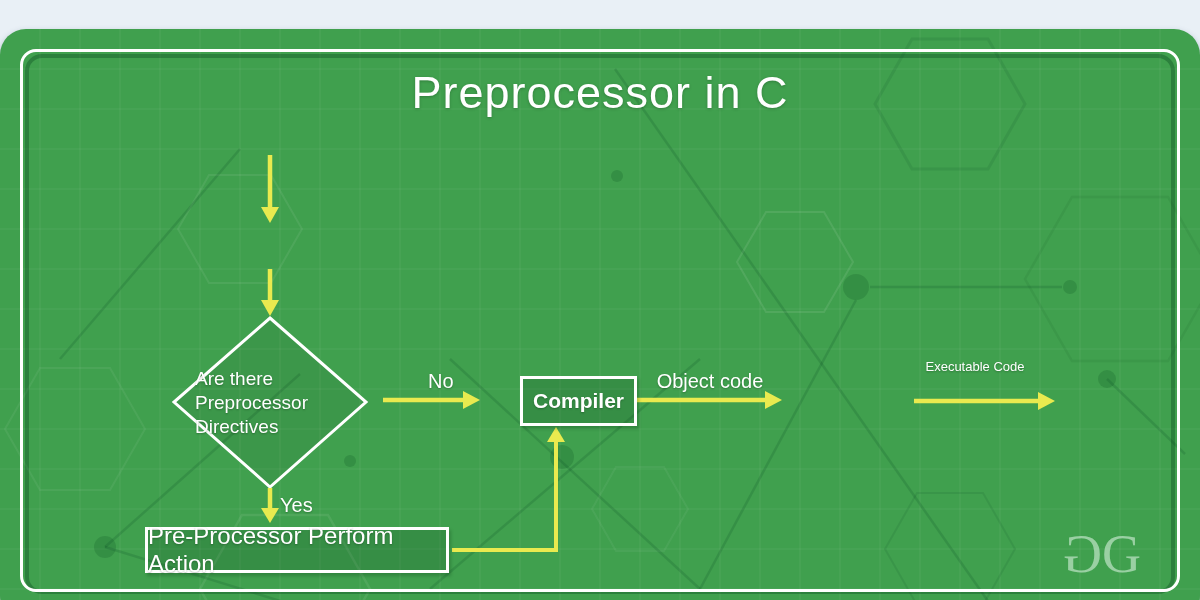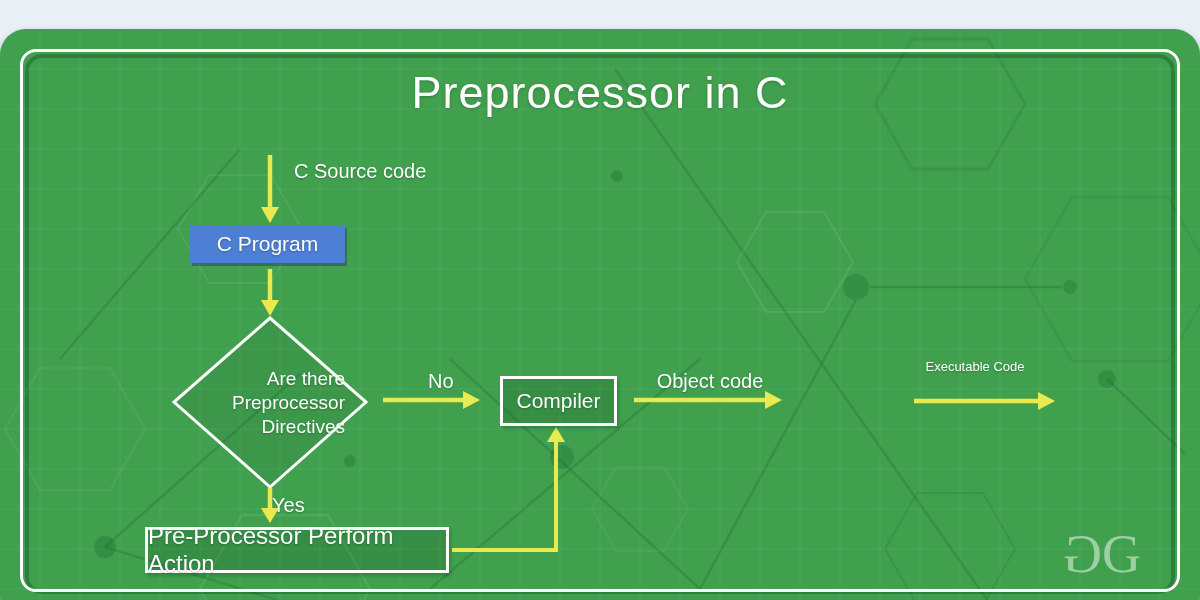--- a/index.html
+++ b/index.html
@@ -38,21 +38,21 @@
   .proc{
     border:3px solid #ffffff;background:rgba(8,48,22,0.16);
     box-shadow:2px 3px 3px rgba(0,40,15,0.22);
   }
   .blue{
     background:#4d7fd4;
     box-shadow:2px 3px 0 rgba(25,45,90,0.40);
   }
   .decision-text{
     position:absolute;left:195px;top:338px;width:150px;
-    color:#fff;font-size:19px;line-height:24px;text-align:right;
+    color:#fff;font-size:19px;line-height:24px;text-align:left;
     text-shadow:0 1px 2px rgba(0,25,8,0.30);
   }
   .title{
     position:absolute;left:0;top:38px;width:1200px;text-align:center;
     color:#ffffff;font-size:45px;font-weight:300;letter-spacing:1px;
     text-shadow:0 1px 3px rgba(0,25,8,0.25);
   }
   .gg-logo{
     position:absolute;left:1068px;top:498px;
     font-family:"Liberation Serif","DejaVu Serif",serif;
@@ -140,29 +140,27 @@
           </g>
           <g>
             <polyline points="452,521 556,521 556,412" fill="none" stroke-width="4"></polyline>
             <polygon points="547,413 565,413 556,398" stroke="none"></polygon>
           </g>
         </g>
       </svg>
 
       <div class="title">Preprocessor in C</div>
 
-      <div class="lbl" style="left:294px;top:131px;">C Source code</div>
       <div class="lbl" style="left:428px;top:341px;">No</div>
       <div class="lbl center" style="left:636px;top:341px;width:148px;">Object code</div>
       <div class="lbl center" style="left:917px;top:328px;width:116px;font-size:13px;line-height:20px;">Executable Code</div>
-      <div class="lbl" style="left:272px;top:465px;">Yes</div>
+      <div class="lbl" style="left:280px;top:465px;">Yes</div>
 
-      <div class="node blue" style="left:190px;top:196px;width:155px;height:38px;">C Program</div>
       <div class="decision-text">Are there Preprocessor Directives</div>
-      <div class="node proc" style="left:500px;top:347px;width:111px;height:44px;">Compiler</div>
+      <div class="node proc" style="left:520px;top:347px;width:111px;height:44px;font-weight:bold;">Compiler</div>
       <div class="node proc" style="left:145px;top:498px;width:298px;height:40px;font-size:24px;">Pre-Processor Perform Action</div>
 
       <div class="gg-logo">
         <span class="flip">G</span><span>G</span>
       </div>
 
     </div>
   </div>
 </div>
 

